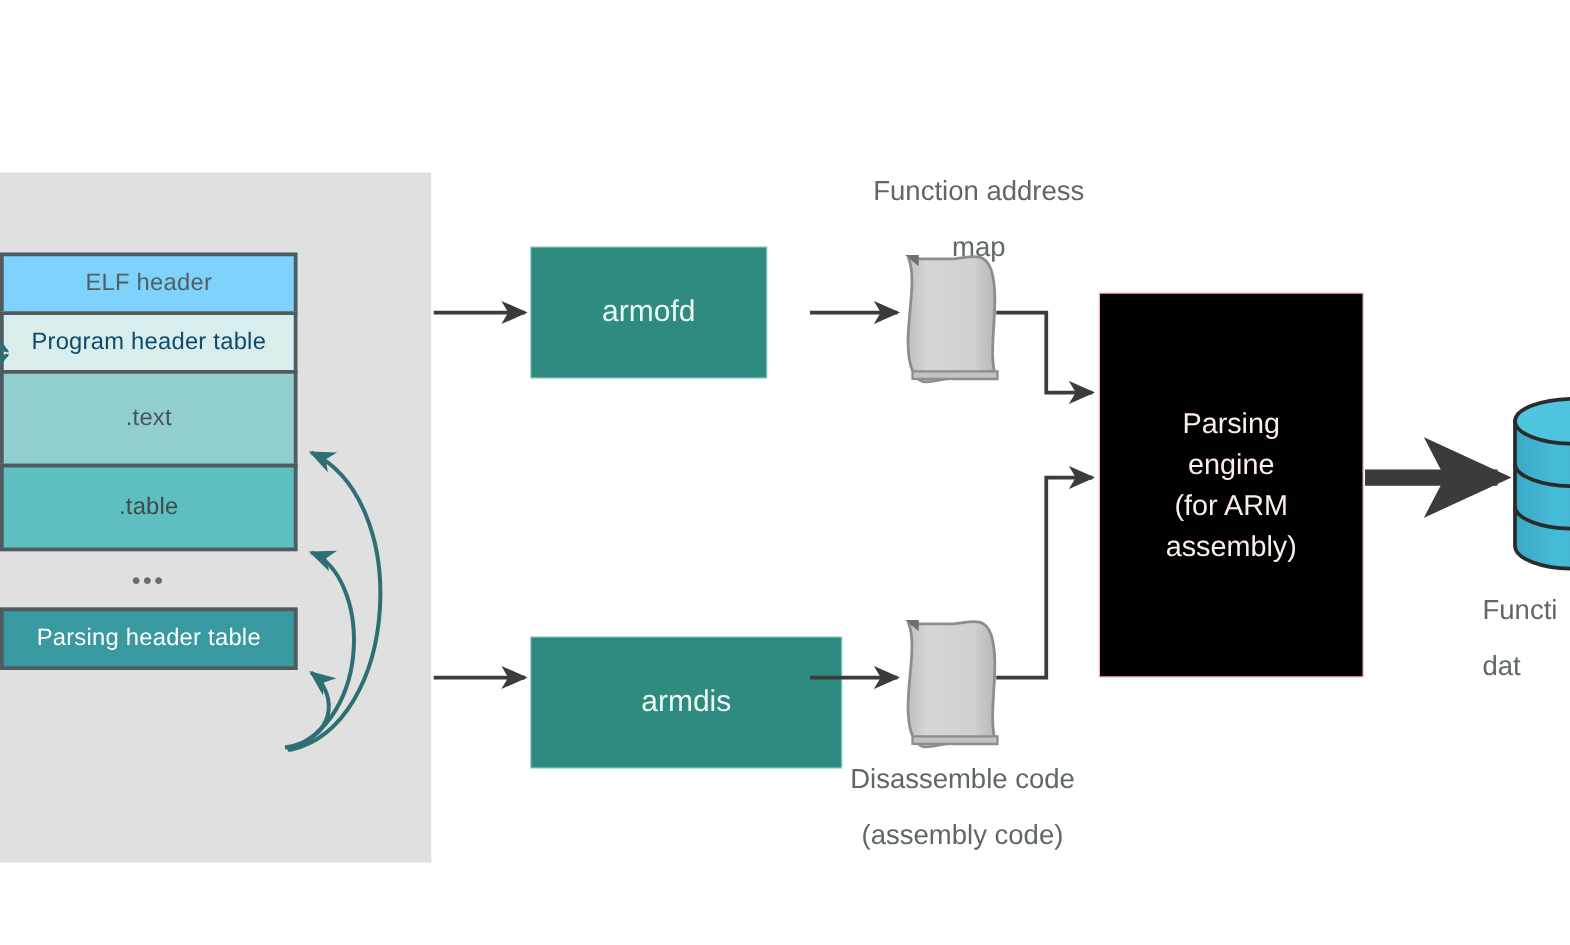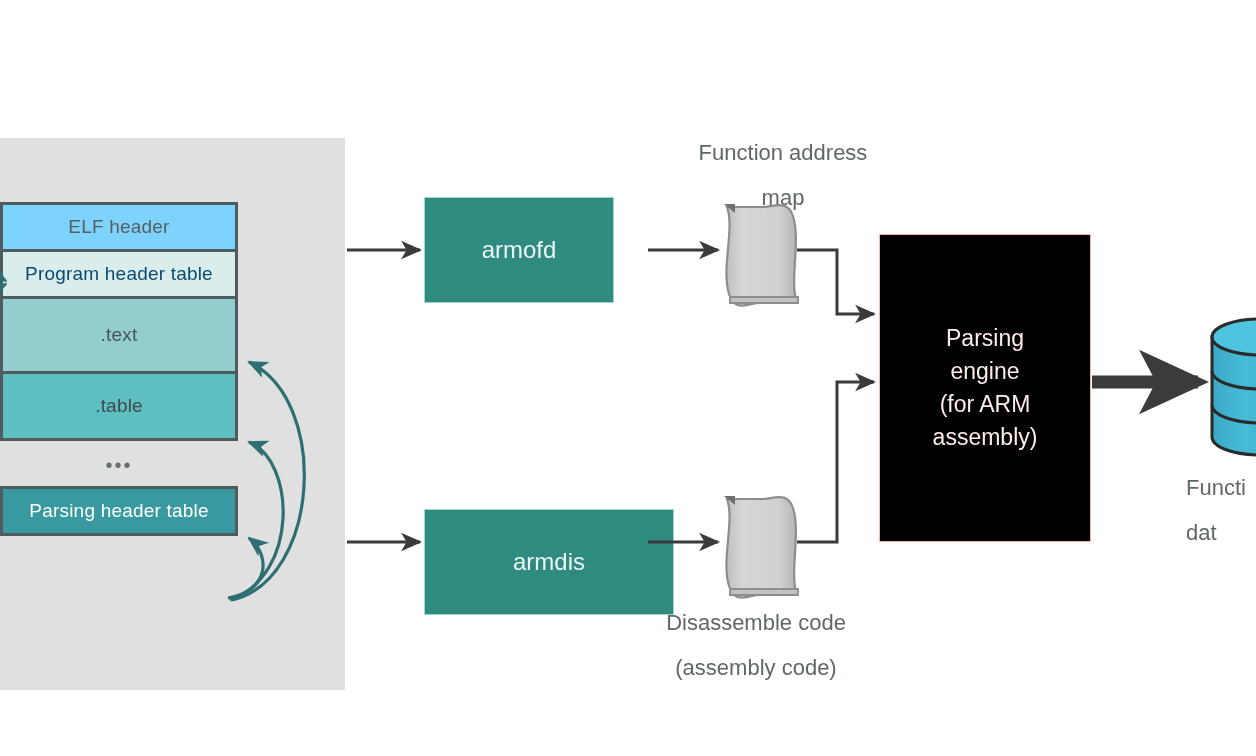--- a/index.html
+++ b/index.html
@@ -99,21 +99,21 @@
   
   .flow-label {
     position: absolute;
     text-align: center;
     color: #5f6769;
     font-size: 22px;
     line-height: 45px;
     white-space: pre-line;
   }
   .lbl-famap   { left: 628px; top: 130px; width: 310px; }
-  .lbl-disasm  { left: 596px; top: 600px; width: 320px; }
+  .lbl-disasm  { left: 610px; top: 600px; width: 320px; }
   .lbl-db      { left: 1186px; top: 465px; width: 160px; text-align: left; }
 
   
   #overlay {
     position: absolute;
     left: 0; top: 0;
     width: 1256px;
     height: 756px;
     pointer-events: none;
   }

